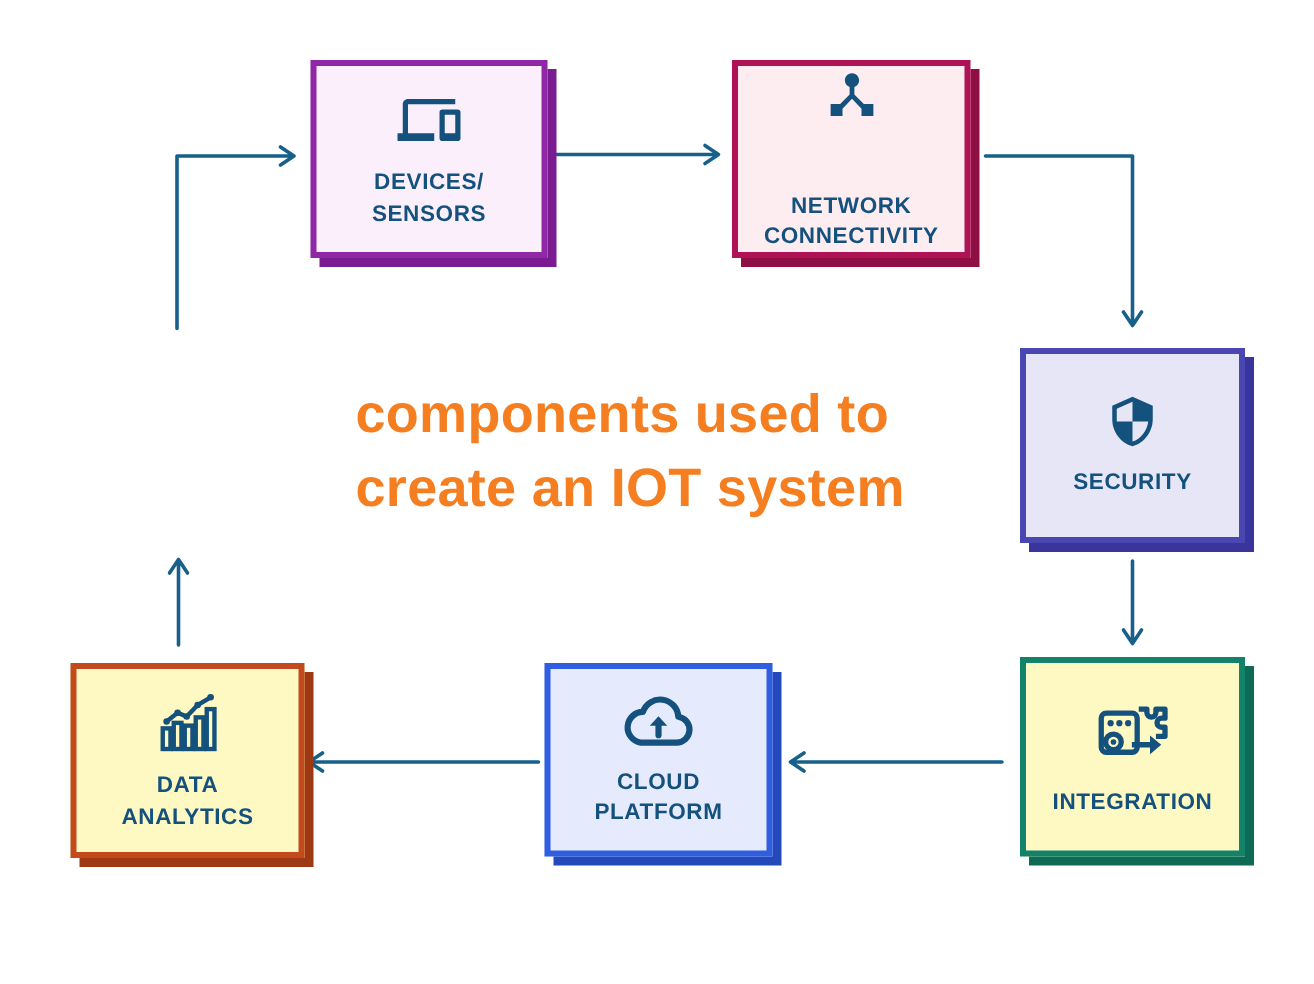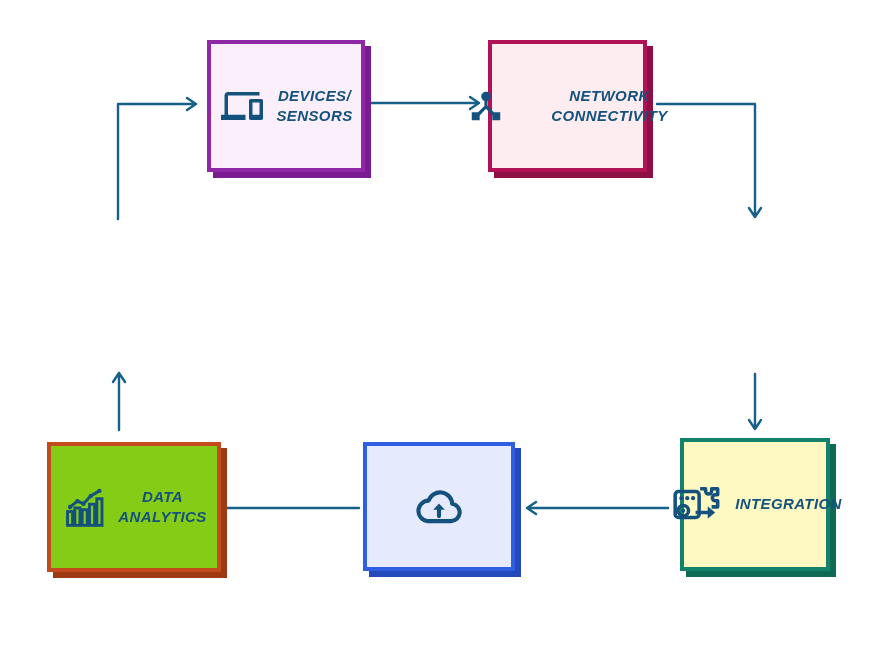--- a/index.html
+++ b/index.html
@@ -1,20 +1,20 @@
 <!DOCTYPE html>
 <html style="--icon-color: #14527d; --label-color: #14527d; --arrow-color: #166089; --title-color: #f57e20;"><head>
 <meta charset="utf-8">
 <style>
   html,body{margin:0;padding:0;background:#ffffff;font-family:"Liberation Sans",sans-serif;}
   .canvas{position:relative;width:876px;height:656px;background:#ffffff;overflow:hidden;}
   .arrows{position:absolute;left:0;top:0;width:876px;height:656px;pointer-events:none;}
   .arrow{fill:none;stroke:var(--arrow-color,#166089);stroke-width:2.4;stroke-linecap:round;stroke-linejoin:round;}
-  .node{position:absolute;box-sizing:border-box;border:4px solid #888;display:flex;flex-direction:row;
-        align-items:center;justify-content:center;gap:11px;padding:20px 4px;font-style:italic;}
+  .node{position:absolute;box-sizing:border-box;border:4px solid #888;display:flex;flex-direction:column;
+        align-items:center;justify-content:center;gap:11px;padding:20px 4px;}
   .node .icon{display:flex;align-items:center;justify-content:center;color:var(--icon-color,#14527d);}
   .node .label{font-weight:bold;font-size:15px;line-height:1.35;text-align:center;letter-spacing:.4px;
         white-space:pre-line;color:var(--label-color,#14527d);}
   .title{position:absolute;left:237px;top:252px;font-size:36px;font-weight:bold;line-height:1.36;
         white-space:pre-line;color:var(--title-color,#f57e20);letter-spacing:.2px;}
 </style>
 </head>
 <body>
 
 <div class="canvas">
@@ -22,20 +22,22 @@
   <svg class="arrows">
     <path class="arrow" d="M118 219 V104 H196 M187 98 L196 104 L187 110"></path>
     <path class="arrow" d="M371 103 H479 M470 97 L479 103 L470 109"></path>
     <path class="arrow" d="M657 104 H755 V217 M749 208 L755 217 L761 208"></path>
     <path class="arrow" d="M755 374 V429 M749 420 L755 429 L761 420"></path>
     <path class="arrow" d="M668 508 H527 M536 502 L527 508 L536 514"></path>
     <path class="arrow" d="M359 508 H206 M215 502 L206 508 L215 514"></path>
     <path class="arrow" d="M119 430 V373 M113 382 L119 373 L125 382"></path>
   </svg>
 
+  <div class="title">components used to
+create an IOT system</div>
 
   <div class="node" style="left: 207px; top: 40px; width: 158px; height: 132px; border-color: rgb(144, 39, 166); background: rgb(251, 239, 252); box-shadow: rgb(122, 27, 146) 6px 6px 0px;">
     <span class="icon">
       <svg width="46" height="42" viewBox="0 0 24 24" fill="currentColor">
         <path d="M4 6h18V4H4c-1.1 0-2 .9-2 2v11H0v3h14v-3H4V6zm19 2h-6c-.55 0-1 .45-1 1v10c0 .55.45 1 1 1h6c.55 0 1-.45 1-1V9c0-.55-.45-1-1-1zm-1 9h-4v-7h4v7z"></path>
       </svg>
     </span>
     <div class="label">DEVICES/
 SENSORS</div>
   </div>
@@ -43,20 +45,28 @@
   <div class="node" style="left: 488px; top: 40px; width: 159px; height: 132px; border-color: rgb(176, 19, 85); background: rgb(253, 236, 240); box-shadow: rgb(142, 15, 68) 6px 6px 0px; gap: 46px;">
     <span class="icon">
       <svg width="38" height="38" viewBox="0 0 24 24" fill="currentColor">
         <path d="M17 16l-4-4V8.82C14.16 8.4 15 7.3 15 6c0-1.66-1.34-3-3-3S9 4.34 9 6c0 1.3.84 2.4 2 2.82V12l-4 4H3v5h5v-3.05l4-4.2 4 4.2V21h5v-5h-4z"></path>
       </svg>
     </span>
     <div class="label">NETWORK
 CONNECTIVITY</div>
   </div>
 
+  <div class="node" style="left: 680px; top: 232px; width: 150px; height: 130px; border-color: rgb(74, 71, 179); background: rgb(230, 230, 247); box-shadow: rgb(57, 53, 156) 6px 6px 0px;">
+    <span class="icon">
+      <svg width="36" height="40" viewBox="0 0 24 24" fill="currentColor">
+        <path d="M12 1L3 5v6c0 5.55 3.84 10.74 9 12 5.16-1.26 9-6.45 9-12V5l-9-4zm0 10.99h7c-.53 4.12-3.28 7.79-7 8.94V12H5V6.3l7-3.11v8.8z"></path>
+      </svg>
+    </span>
+    <div class="label">SECURITY</div>
+  </div>
 
   <div class="node" style="left: 680px; top: 438px; width: 150px; height: 133px; border-color: rgb(18, 131, 106); background: #fef9c3; box-shadow: rgb(12, 106, 85) 6px 6px 0px;">
     <span class="icon">
       <svg width="56" height="50" viewBox="0 0 26 24" fill="none" stroke="currentColor" stroke-width="1.7" stroke-linejoin="round">
         <rect x="3" y="5.5" width="11.5" height="12.5" rx="1.6"></rect>
         <circle cx="6" cy="8.7" r="1" fill="currentColor" stroke="none"></circle>
         <circle cx="8.8" cy="8.7" r="1" fill="currentColor" stroke="none"></circle>
         <circle cx="11.6" cy="8.7" r="1" fill="currentColor" stroke="none"></circle>
         <circle cx="6.9" cy="14.7" r="2.5"></circle>
         <circle cx="6.9" cy="14.7" r="0.9" fill="currentColor" stroke="none"></circle>
@@ -69,23 +79,25 @@
   </div>
 
   <div class="node" style="left: 363px; top: 442px; width: 152px; height: 129px; border-color: rgb(47, 95, 224); background: rgb(229, 234, 252); box-shadow: rgb(36, 73, 187) 6px 6px 0px;">
     <span class="icon">
       <svg width="52" height="40" viewBox="0 0 24 18" fill="none" stroke="currentColor" stroke-width="1.9" stroke-linecap="round" stroke-linejoin="round">
         <path d="M6.5 15.5h11a4 4 0 0 0 .6-7.96A5.6 5.6 0 0 0 7.2 6.06 4.75 4.75 0 0 0 6.5 15.5z"></path>
         <path d="M12 13.2V9.8"></path>
         <path d="M12 7.4l-2.7 2.9h5.4z" fill="currentColor" stroke="none"></path>
       </svg>
     </span>
+    <div class="label">CLOUD
+PLATFORM</div>
   </div>
 
-  <div class="node" style="left: 47px; top: 442px; width: 174px; height: 130px; border-color: rgb(194, 74, 29); background: #84cc16; box-shadow: rgb(158, 58, 19) 6px 6px 0px;">
+  <div class="node" style="left: 47px; top: 442px; width: 156px; height: 130px; border-color: rgb(194, 74, 29); background: #fef9c3; box-shadow: rgb(158, 58, 19) 6px 6px 0px;">
     <span class="icon">
       <svg width="46" height="44" viewBox="0 0 24 24" fill="none" stroke="currentColor" stroke-width="1.6">
         <rect x="3" y="14.5" width="2.8" height="7.5"></rect>
         <rect x="7" y="12.5" width="2.8" height="9.5"></rect>
         <rect x="11" y="13.5" width="2.8" height="8.5"></rect>
         <rect x="15" y="10.5" width="2.8" height="11.5"></rect>
         <rect x="19" y="7.5" width="2.8" height="14.5"></rect>
         <path d="M4.4 12l4-3.2 3.3 1.4 4-4.2 4.7-2.8"></path>
         <circle cx="4.4" cy="12" r="1.2" fill="currentColor" stroke="none"></circle>
         <circle cx="8.4" cy="8.8" r="1.2" fill="currentColor" stroke="none"></circle>

